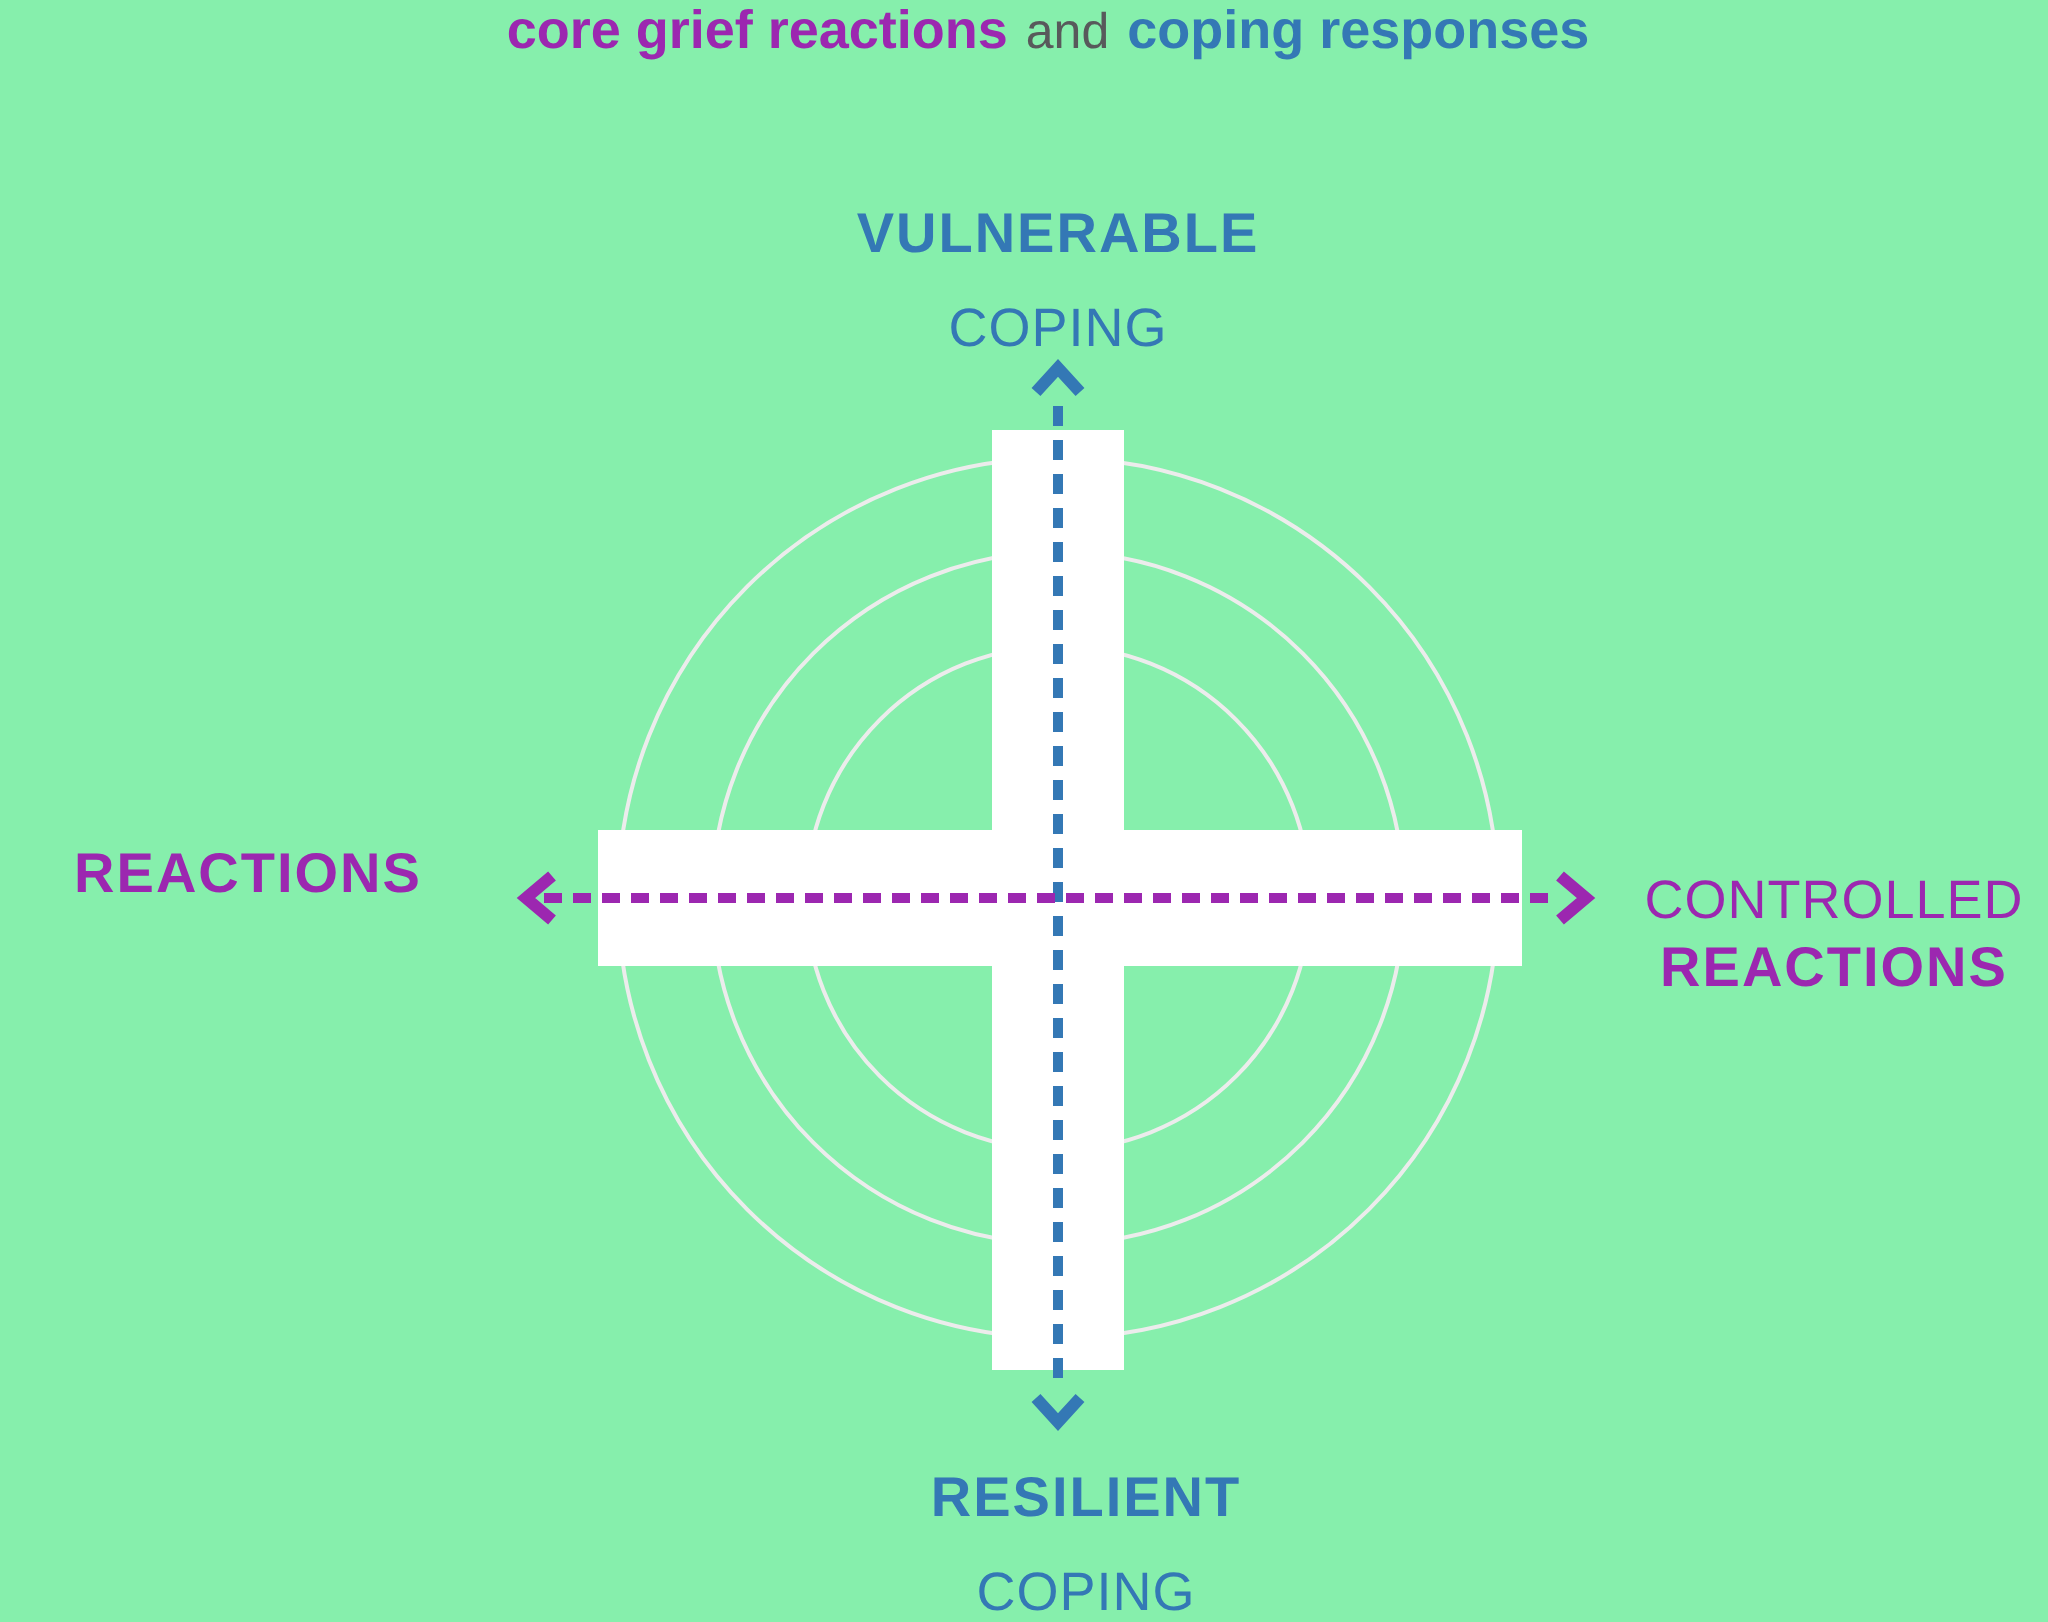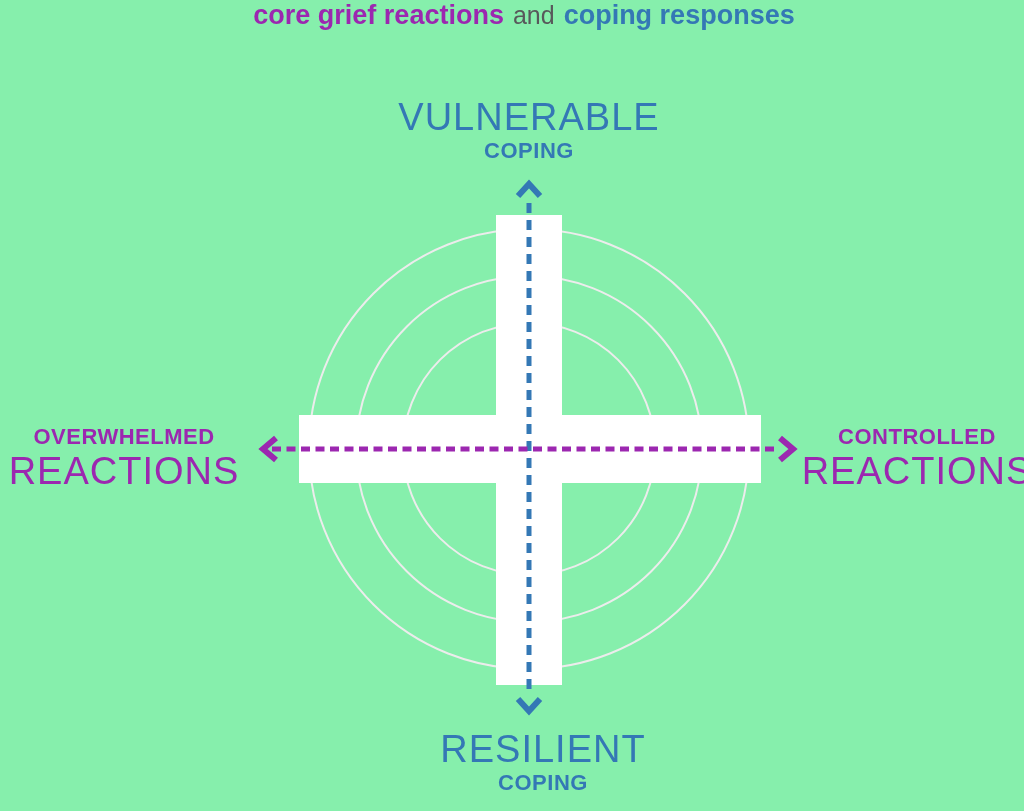--- a/index.html
+++ b/index.html
@@ -37,22 +37,22 @@
     color:var(--conjunction-gray);
     font-weight:400;font-size:25px;
     margin:0 9px;
   }
 
   .label{
     position:absolute;
     text-align:center;
     line-height:34px;
   }
-  .lt{font-size:38px;font-weight:400;letter-spacing:1px;}
-  .bd{font-size:22px;font-weight:700;letter-spacing:0.5px;}
+  .lt{font-size:28px;font-weight:700;letter-spacing:1px;}
+  .bd{font-size:27px;font-weight:400;letter-spacing:0.5px;margin-top:13px;}
   .blue{color:var(--coping-blue);}
   .purple{color:var(--grief-purple);}
 
   .label-top{left:329px;top:100px;width:400px;}
   .label-bottom{left:343px;top:732px;width:400px;}
   .label-left{left:4px;top:420px;width:240px;}
   .label-right{left:797px;top:420px;width:240px;}
 </style>
 </head>
 <body>
@@ -84,21 +84,20 @@
       <path class="harrow" d="M780 438 L793 449 L780 460"></path>
     </g>
   </svg>
 
   <div class="label label-top">
     <div class="lt blue">VULNERABLE</div>
     <div class="bd blue">COPING</div>
   </div>
 
   <div class="label label-left">
-    <div class="bd purple">OVERWHELMED</div>
     <div class="lt purple">REACTIONS</div>
   </div>
 
   <div class="label label-right">
     <div class="bd purple">CONTROLLED</div>
     <div class="lt purple">REACTIONS</div>
   </div>
 
   <div class="label label-bottom">
     <div class="lt blue">RESILIENT</div>

